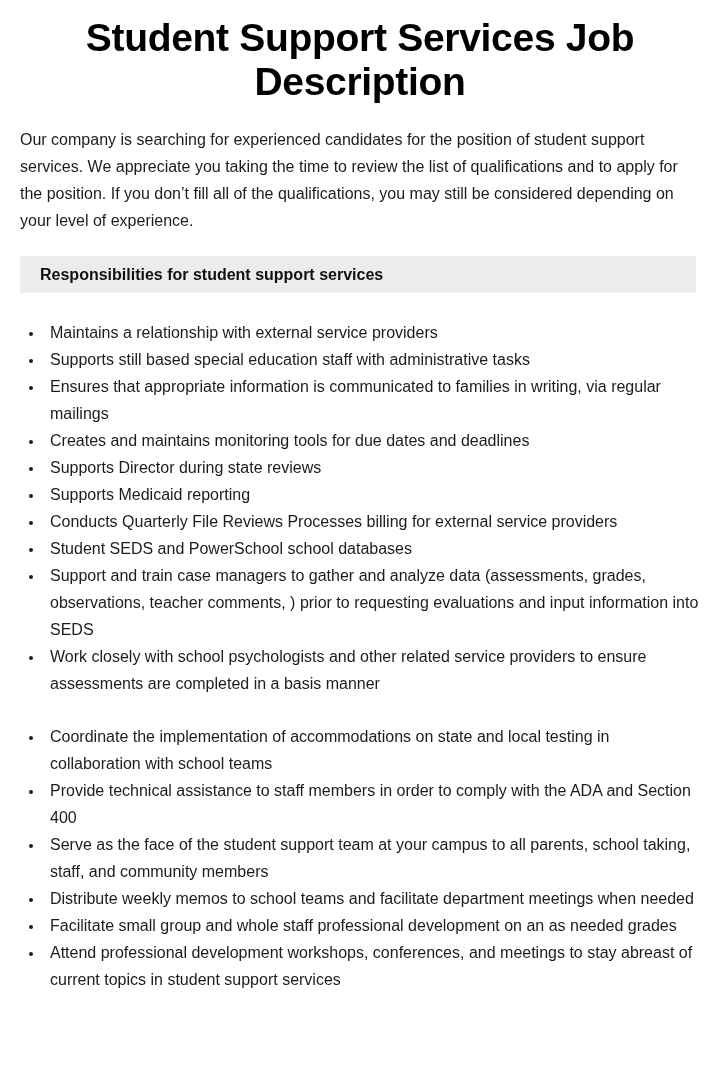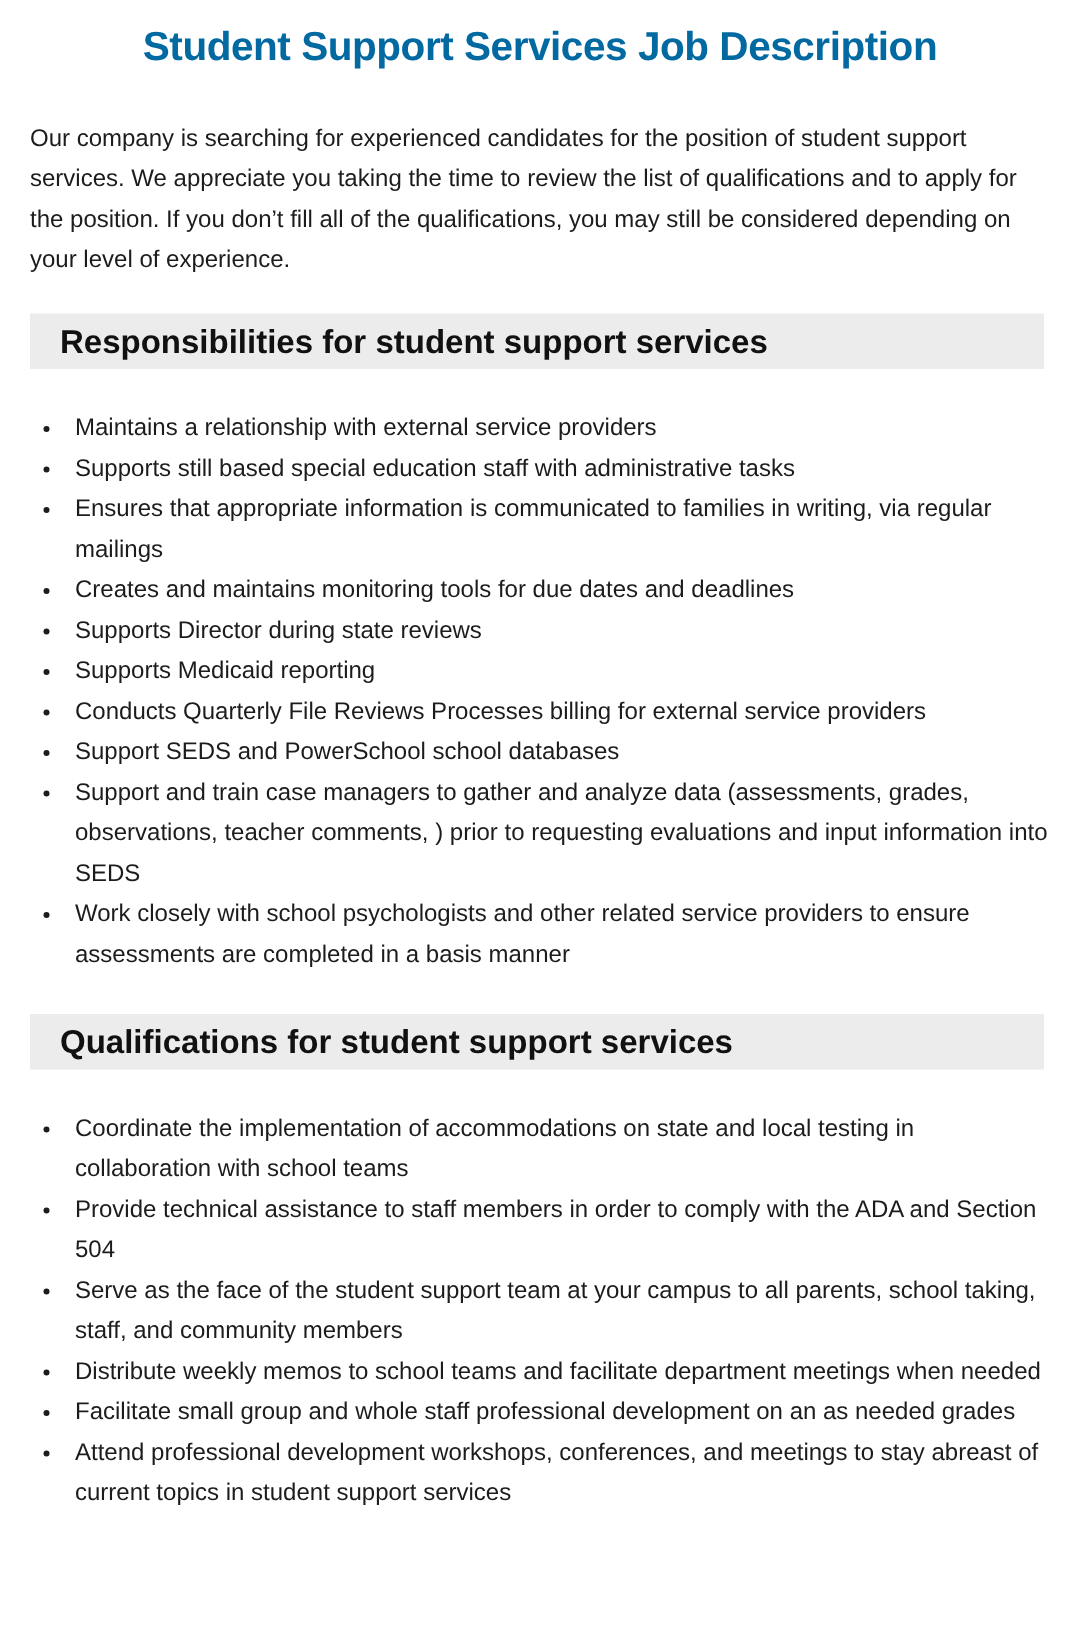--- a/index.html
+++ b/index.html
@@ -12,44 +12,44 @@
     font-family: "Liberation Sans", sans-serif;
     color: #1c1c1c;
     -webkit-font-smoothing: antialiased;
   }
   .page {
     width: 720px;
     box-sizing: border-box;
     padding: 2px 0 30px 0;
   }
   .page-title {
-    font-size: 27px;
+    font-size: 39px;
     font-weight: 700;
     letter-spacing: -0.3px;
     text-align: center;
-    margin: 14px 20px 32px 20px;
-    color: #0369a1;
+    margin: 14px 20px 22px 20px;
+    color: #000000;
   }
   .intro {
     font-size: 16px;
     line-height: 27px;
     margin: 0 20px 22px 20px;
     color: #1c1c1c;
   }
   .section-bar {
     margin: 0 24px 0 20px;
     background: #ececec;
     height: 37px;
     display: flex;
     align-items: center;
     box-sizing: border-box;
     padding-left: 20px;
   }
   .section-bar .bar-label {
-    font-size: 22px;
+    font-size: 16px;
     font-weight: 700;
     color: #111111;
   }
   ul.bullet-list {
     margin: 26px 20px 26px 20px;
     padding: 0 0 0 24px;
     font-size: 16px;
     line-height: 27px;
     color: #1c1c1c;
   }
@@ -76,31 +76,28 @@
   </div>
 
   <ul class="bullet-list">
       <li>Maintains a relationship with external service providers</li>
       <li>Supports still based special education staff with administrative tasks</li>
       <li>Ensures that appropriate information is communicated to families in writing, via regular mailings</li>
       <li>Creates and maintains monitoring tools for due dates and deadlines</li>
       <li>Supports Director during state reviews</li>
       <li>Supports Medicaid reporting</li>
       <li>Conducts Quarterly File Reviews Processes billing for external service providers</li>
-      <li>Support SEDS and PowerSchool school databases</li>
+      <li>Student SEDS and PowerSchool school databases</li>
       <li>Support and train case managers to gather and analyze data (assessments, grades, observations, teacher comments, ) prior to requesting evaluations and input information into SEDS</li>
       <li>Work closely with school psychologists and other related service providers to ensure assessments are completed in a basis manner</li>
     </ul>
 
-  <div class="section-bar">
-    <span class="bar-label">Qualifications for student support services</span>
-  </div>
 
   <ul class="bullet-list">
       <li>Coordinate the implementation of accommodations on state and local testing in collaboration with school teams</li>
-      <li>Provide technical assistance to staff members in order to comply with the ADA and Section 504</li>
+      <li>Provide technical assistance to staff members in order to comply with the ADA and Section 400</li>
       <li>Serve as the face of the student support team at your campus to all parents, school taking, staff, and community members</li>
       <li>Distribute weekly memos to school teams and facilitate department meetings when needed</li>
       <li>Facilitate small group and whole staff professional development on an as needed grades</li>
       <li>Attend professional development workshops, conferences, and meetings to stay abreast of current topics in student support services</li>
     </ul>
 
 </div>
 
 </body></html>

